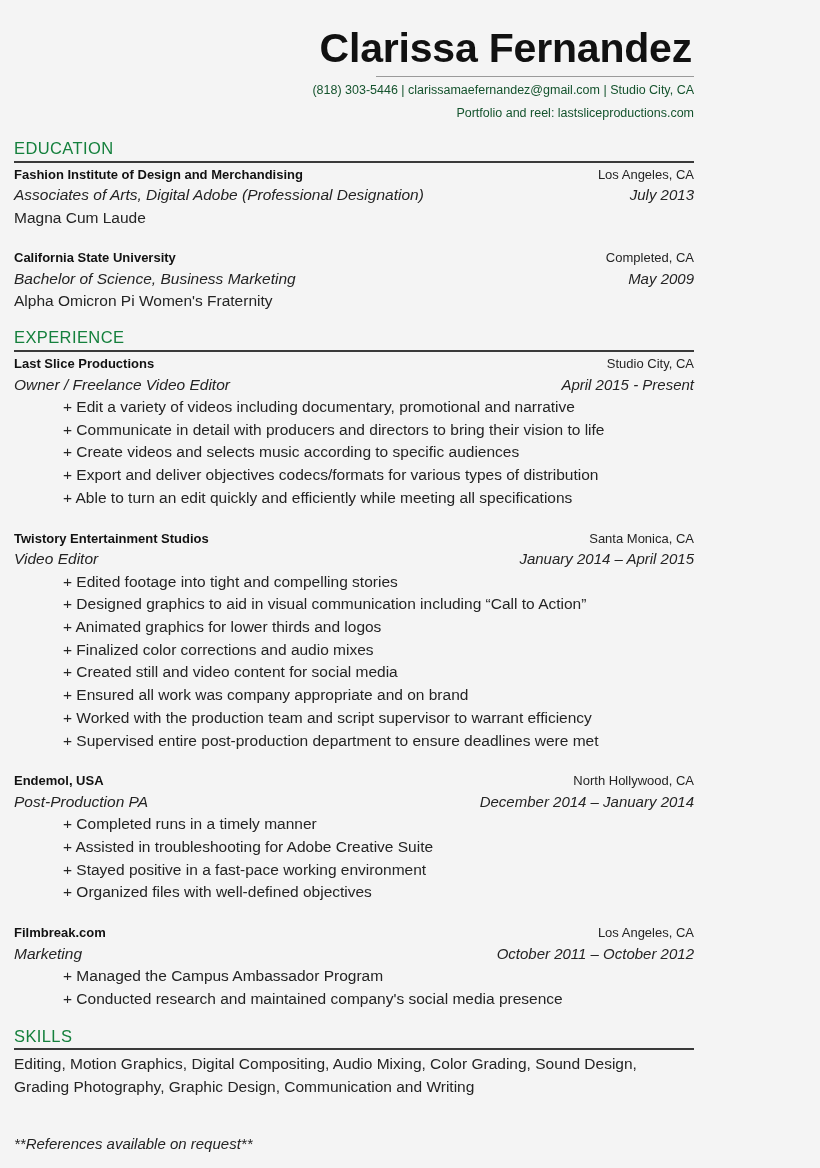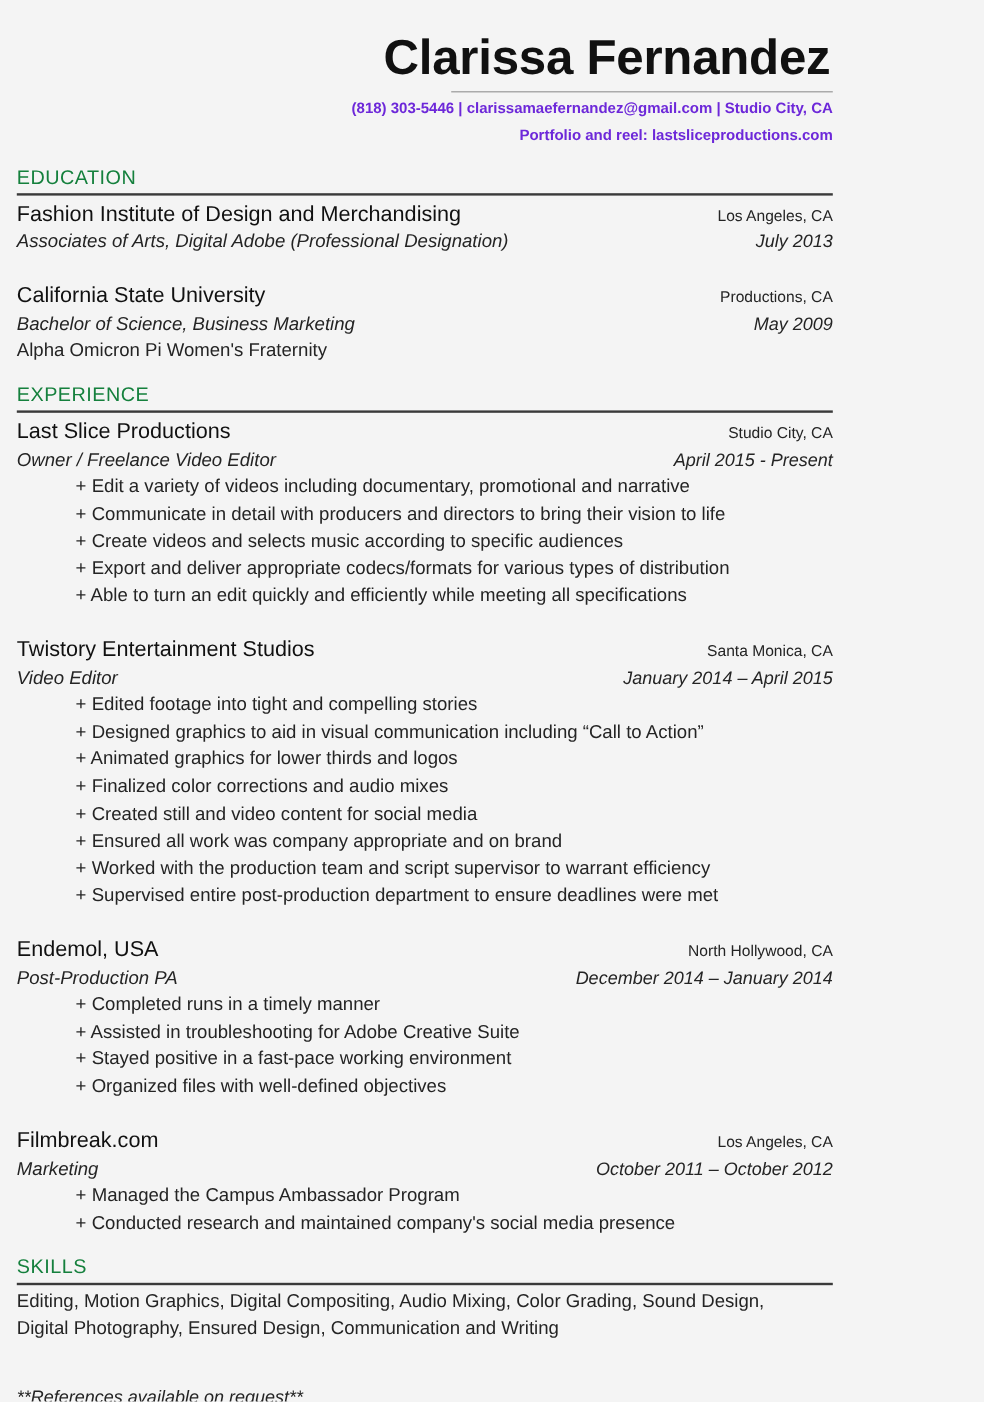--- a/index.html
+++ b/index.html
@@ -38,23 +38,22 @@
     padding-right: 2px;
   }
   .name-rule {
     height: 1px;
     background: #9a9a9a;
     margin: 6px 0 0 362px;
   }
   .contact-line {
     font-size: 12.5px;
     line-height: 1.42;
-    color: #6d28d9;
+    color: #14532d;
     margin-top: 5px;
-    font-weight: bold;
   }
 
   
   .section {
     margin-top: 16px;
   }
   .section-title {
     font-size: 16.5px;
     font-weight: 400;
     letter-spacing: 0.4px;
@@ -75,22 +74,22 @@
   .entry + .entry {
     margin-top: 20px;
   }
   .row {
     display: flex;
     justify-content: space-between;
     align-items: baseline;
     line-height: 1.44;
   }
   .org {
-    font-size: 18px;
-    font-weight: 400;
+    font-size: 13px;
+    font-weight: 700;
     color: #111;
   }
   .place {
     font-size: 13px;
     font-weight: 400;
     color: #242424;
     text-align: right;
     white-space: nowrap;
   }
   .role {
@@ -161,26 +160,27 @@
 
     <div class="entry">
       <div class="row">
         <span class="org">Fashion Institute of Design and Merchandising</span>
         <span class="place">Los Angeles, CA</span>
       </div>
       <div class="row">
         <span class="role">Associates of Arts, Digital Adobe (Professional Designation)</span>
         <span class="dates">July 2013</span>
       </div>
+      <div class="extra">Magna Cum Laude</div>
     </div>
 
     <div class="entry">
       <div class="row">
         <span class="org">California State University</span>
-        <span class="place">Productions, CA</span>
+        <span class="place">Completed, CA</span>
       </div>
       <div class="row">
         <span class="role">Bachelor of Science, Business Marketing</span>
         <span class="dates">May 2009</span>
       </div>
       <div class="extra">Alpha Omicron Pi Women's Fraternity</div>
     </div>
   </div>
 
   <div class="section">
@@ -193,21 +193,21 @@
         <span class="place">Studio City, CA</span>
       </div>
       <div class="row">
         <span class="role">Owner / Freelance Video Editor</span>
         <span class="dates">April 2015 - Present</span>
       </div>
       <ul class="bullets">
         <li>Edit a variety of videos including documentary, promotional and narrative</li>
         <li>Communicate in detail with producers and directors to bring their vision to life</li>
         <li>Create videos and selects music according to specific audiences</li>
-        <li>Export and deliver appropriate codecs/formats for various types of distribution</li>
+        <li>Export and deliver objectives codecs/formats for various types of distribution</li>
         <li>Able to turn an edit quickly and efficiently while meeting all specifications</li>
       </ul>
     </div>
 
     <div class="entry">
       <div class="row">
         <span class="org">Twistory Entertainment Studios</span>
         <span class="place">Santa Monica, CA</span>
       </div>
       <div class="row">
@@ -257,19 +257,19 @@
         <li>Conducted research and maintained company's social media presence</li>
       </ul>
     </div>
   </div>
 
   <div class="section">
     <h2 class="section-title">SKILLS</h2>
     <div class="section-rule"></div>
     <div class="skills-body">
       <div>Editing, Motion Graphics, Digital Compositing, Audio Mixing, Color Grading, Sound Design,</div>
-      <div>Digital Photography, Ensured Design, Communication and Writing</div>
+      <div>Grading Photography, Graphic Design, Communication and Writing</div>
     </div>
   </div>
 
   <div class="footnote">**References available on request**</div>
 
 </div>
 
 </body></html>

